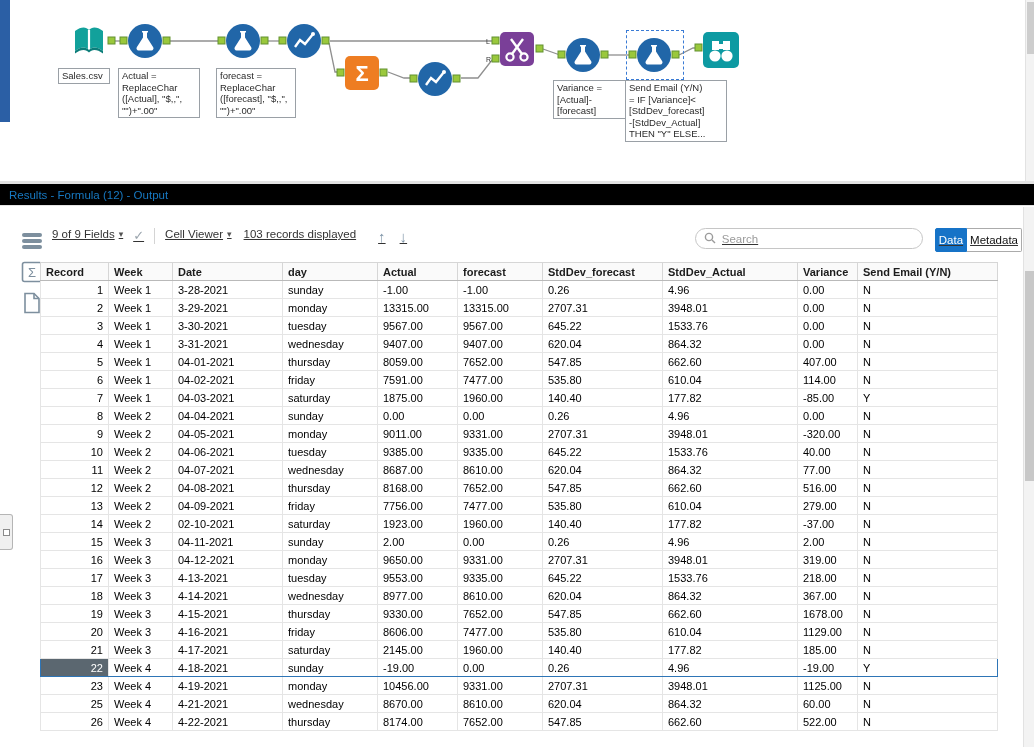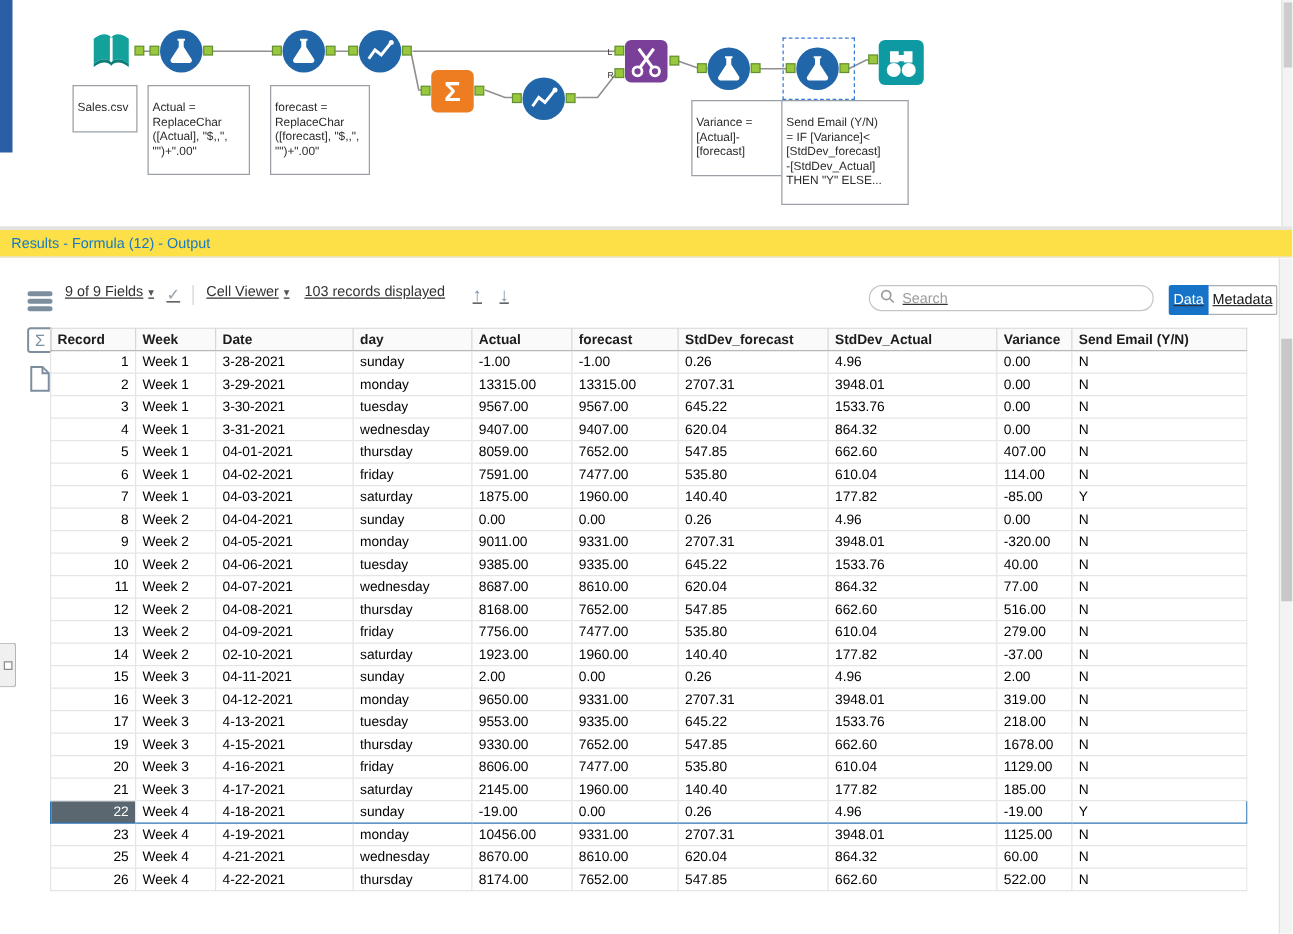--- a/index.html
+++ b/index.html
@@ -5,31 +5,31 @@
   * { box-sizing: border-box; margin: 0; padding: 0; }
   html,body { width:1034px; height:747px; overflow:hidden; background:#fff;
     font-family:"Liberation Sans", sans-serif; color:#222; position:relative; }
 
   
   .canvas { position:absolute; left:0; top:0; width:1034px; height:181px; background:#fff; }
   .left-strip { position:absolute; left:0; top:0; width:10px; height:122px; background:#2b5fa5; }
   .conn-overlay { position:absolute; left:0; top:0; width:1034px; height:181px; }
   .tool { position:absolute; cursor:pointer; }
   .annotation { position:absolute; background:#fff; border:1px solid #9aa0a6; color:#2a2a2a;
-    font-size:9.5px; line-height:11.5px; padding:12px 3px; white-space:pre-line; }
+    font-size:9.5px; line-height:11.5px; padding:1px 3px; white-space:pre-line; }
   .selection-box { position:absolute; left:626px; top:30px; width:58px; height:50px;
     border:1px dashed #3a7bd5; }
   .canvas-scrollbar { position:absolute; right:0; top:0; width:9px; height:181px;
     background:#f3f3f3; border-left:1px solid #e2e2e2; }
   .canvas-scrollbar .thumb { position:absolute; left:1px; top:2px; width:7px; height:52px; background:#cdcdcd; }
 
   
   .splitter { position:absolute; left:0; top:181px; width:1034px; height:3px; background:#e3e3e3; }
   .results-header { position:absolute; left:0; top:184px; width:1034px; height:22px;
-    background:#fde047; border-bottom:1px solid #e4e4e4; display:flex; align-items:center; }
+    background:#000000; border-bottom:1px solid #e4e4e4; display:flex; align-items:center; }
   .results-title { color:#1779c2; font-size:11.5px; padding-left:9px; }
 
   
   .results-toolbar { position:absolute; left:52px; top:228px; width:970px; height:30px;
     display:flex; align-items:flex-start; font-size:11.5px; color:#333;text-decoration:underline; }
   .tb-item { display:flex; align-items:center; gap:4px; }
   .caret { font-size:9px; color:#555; }
   .tb-check { color:#9aa4ad; font-size:13px; margin-left:10px; }
   .tb-sep { width:1px; height:16px; background:#d4d4d4; margin:0 10px; }
   .tb-arrow { color:#7f95a8; font-size:15px; margin:0 7px; cursor:pointer; }
@@ -533,20 +533,32 @@
           <td>4-13-2021</td>
           <td>tuesday</td>
           <td>9553.00</td>
           <td>9335.00</td>
           <td>645.22</td>
           <td>1533.76</td>
           <td>218.00</td>
           <td>N</td>
         </tr>
         <tr>
+          <td class="record">18</td>
+          <td>Week 3</td>
+          <td>4-14-2021</td>
+          <td>wednesday</td>
+          <td>8977.00</td>
+          <td>8610.00</td>
+          <td>620.04</td>
+          <td>864.32</td>
+          <td>367.00</td>
+          <td>N</td>
+        </tr>
+        <tr>
           <td class="record">19</td>
           <td>Week 3</td>
           <td>4-15-2021</td>
           <td>thursday</td>
           <td>9330.00</td>
           <td>7652.00</td>
           <td>547.85</td>
           <td>662.60</td>
           <td>1678.00</td>
           <td>N</td>

